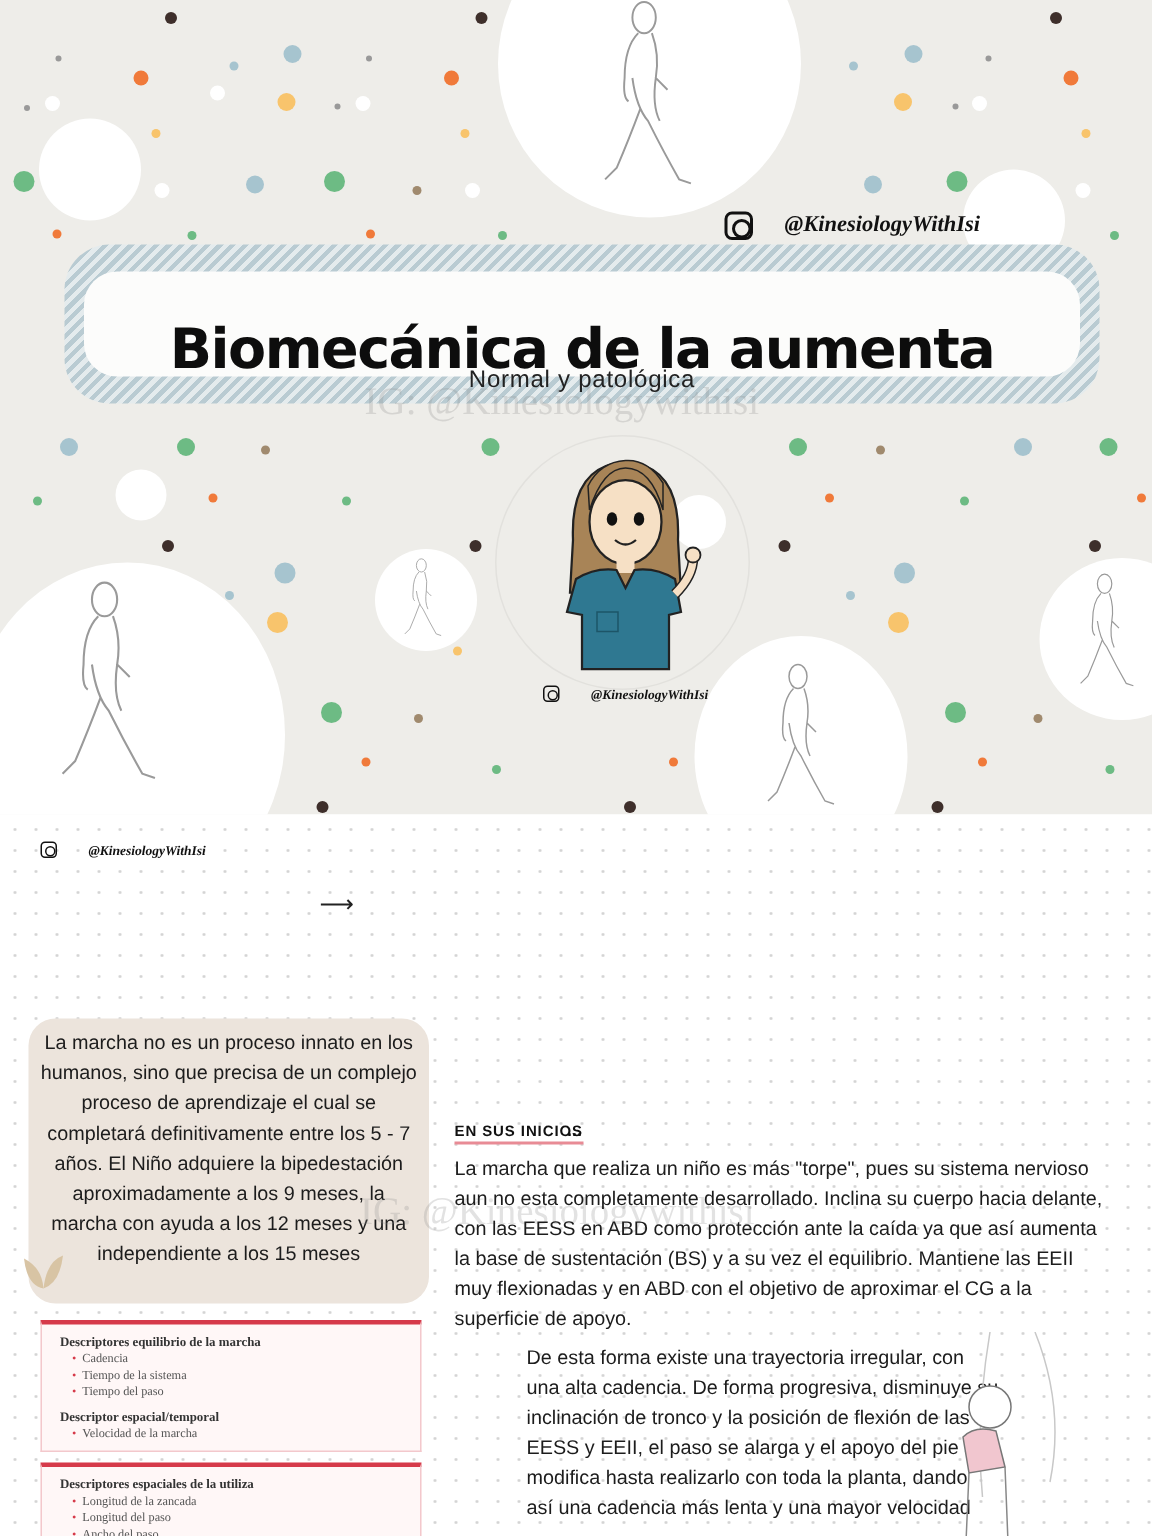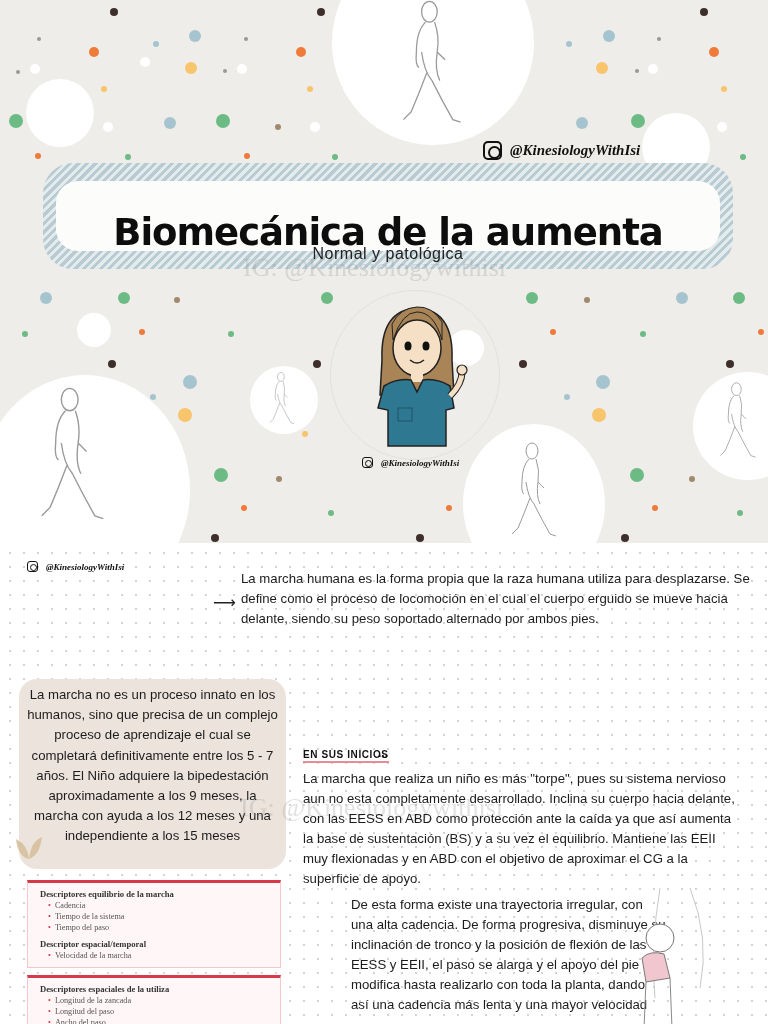--- a/index.html
+++ b/index.html
@@ -29,21 +29,21 @@
   }
   .subtitle {
     position: absolute; left: 0; right: 0; top: 82px; text-align: center;
     font-family: "Liberation Sans", sans-serif; font-size: 16px; color: #222; letter-spacing: 0.5px;
   }
   .watermark {
     position: absolute; font-family: "Liberation Serif", serif; color: rgba(140,140,140,0.25);
     font-size: 26px; white-space: nowrap;
   }
 
-  .handle { position: absolute; display: flex; align-items: center; gap: 8px;
+  .handle { position: absolute; display: flex; align-items: center; gap: 21px;
     font-family: "Liberation Serif", serif; font-style: italic; color: #111; white-space: nowrap; }
   .ig-icon { display: inline-block; border: 2px solid #111; border-radius: 5px; position: relative; }
   .ig-icon::after { content: ""; position: absolute; border: 2px solid #111; border-radius: 50%; }
   .handle-lg .ig-icon { width: 19px; height: 19px; }
   .handle-lg .ig-icon::after { left: 3px; top: 3px; width: 9px; height: 9px; }
   .handle-lg { font-size: 15px; font-weight: bold; }
   .handle-sm .ig-icon { width: 11px; height: 11px; border-width: 1.3px; border-radius: 3px; }
   .handle-sm .ig-icon::after { left: 1.5px; top: 1.5px; width: 5px; height: 5px; border-width: 1.2px; }
   .handle-sm { font-size: 9px; font-weight: bold; }
 
@@ -271,21 +271,20 @@
 </section>
 
 <section class="notes">
   <div class="handle handle-sm" style="left:27px;top:18px;">
     <span class="ig-icon"></span>
     <span>@KinesiologyWithIsi</span>
   </div>
 
   <div class="arrow">⟶</div>
 
-  <p class="para hand p1">La marcha humana es la forma propia que la raza humana utiliza para desplazarse. Se define como el proceso de locomoción en el cual el cuerpo erguido se mueve hacia delante, siendo su peso soportado alternado por ambos pies.</p>
 
   <div class="beige-card">
     <div class="txt hand">La marcha no es un proceso innato en los humanos, sino que precisa de un complejo proceso de aprendizaje el cual se completará definitivamente entre los 5 - 7 años. El Niño adquiere la bipedestación aproximadamente a los 9 meses, la marcha con ayuda a los 12 meses y una independiente a los 15 meses</div>
   </div>
   <svg class="leaf" viewBox="0 0 30 28">
     <path d="M2 6 Q4 24 15 26 Q14 12 2 6 Z" fill="#d8c4a4"></path>
     <path d="M15 26 Q26 22 28 4 Q17 8 15 26 Z" fill="#d8c4a4"></path>
   </svg>
   <div class="watermark" style="left:240px;top:250px;">IG: @Kinesiologywithisi</div>
 

